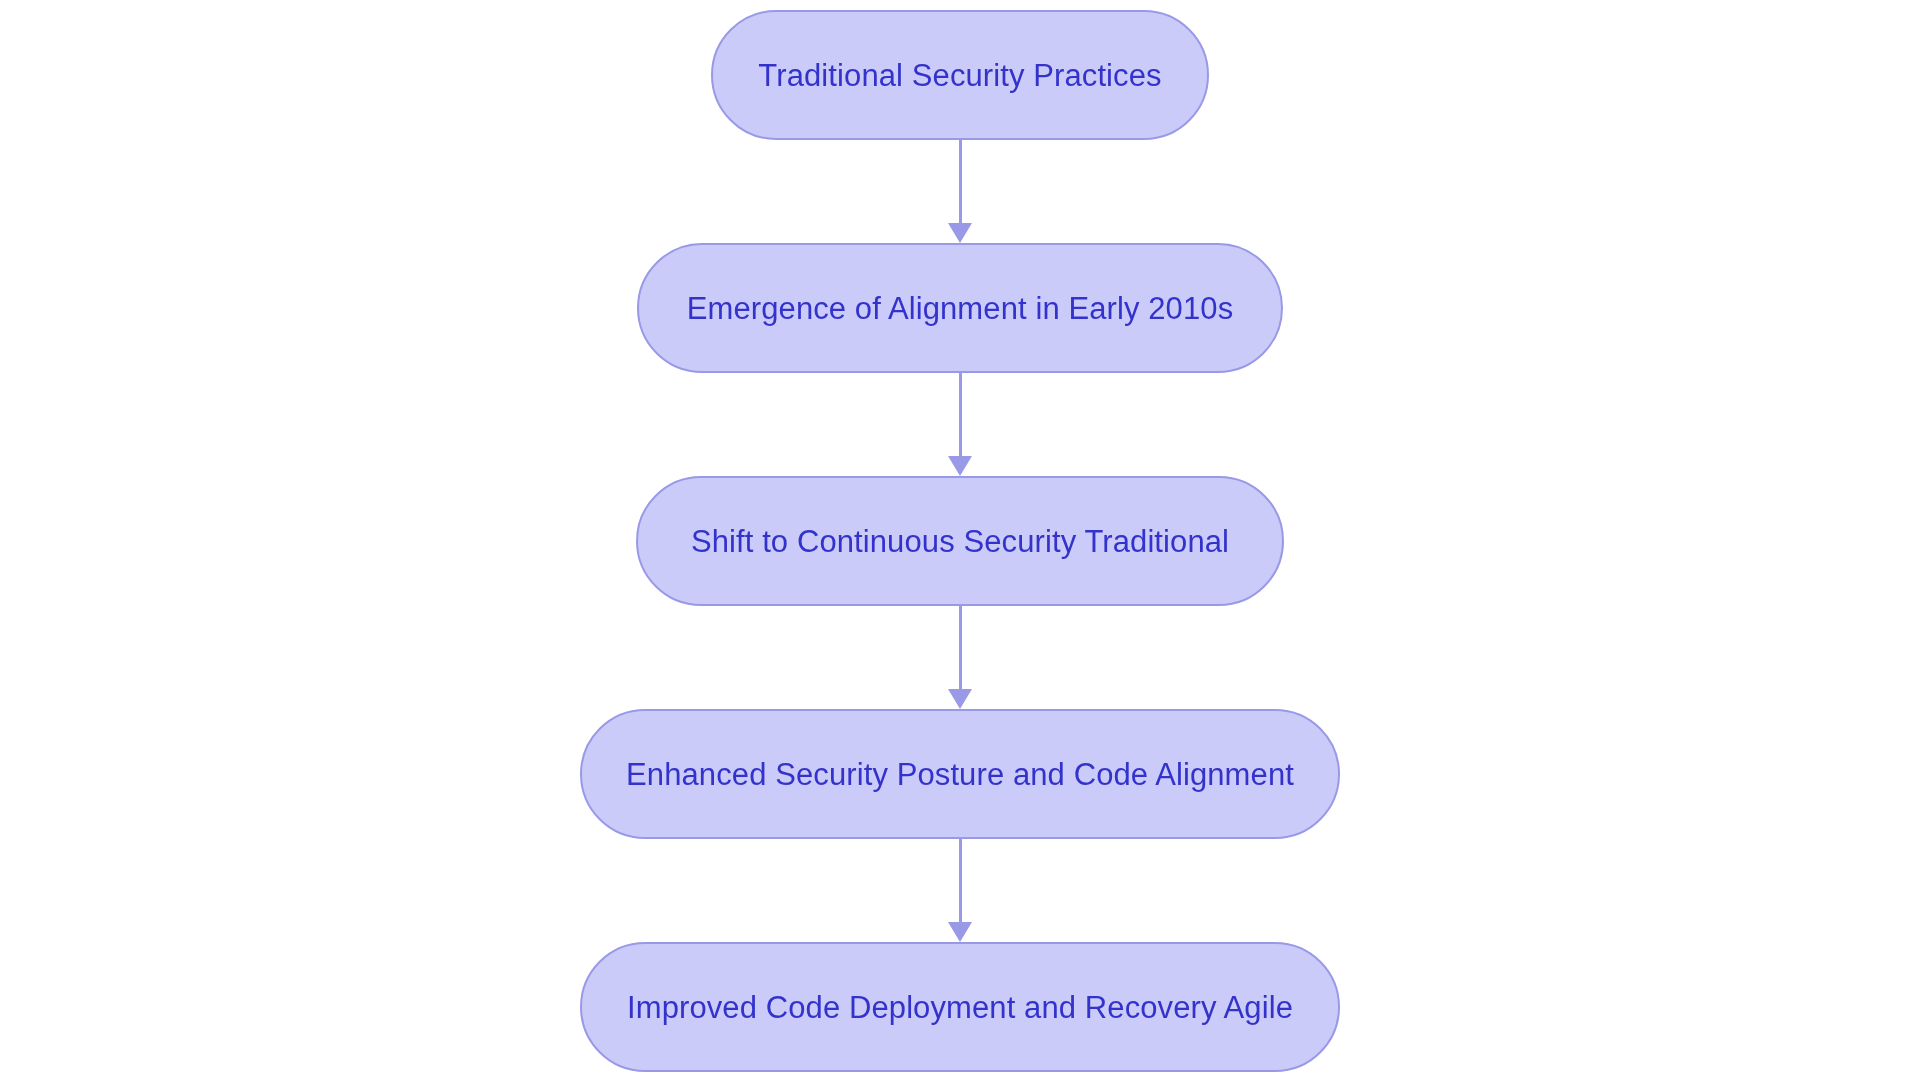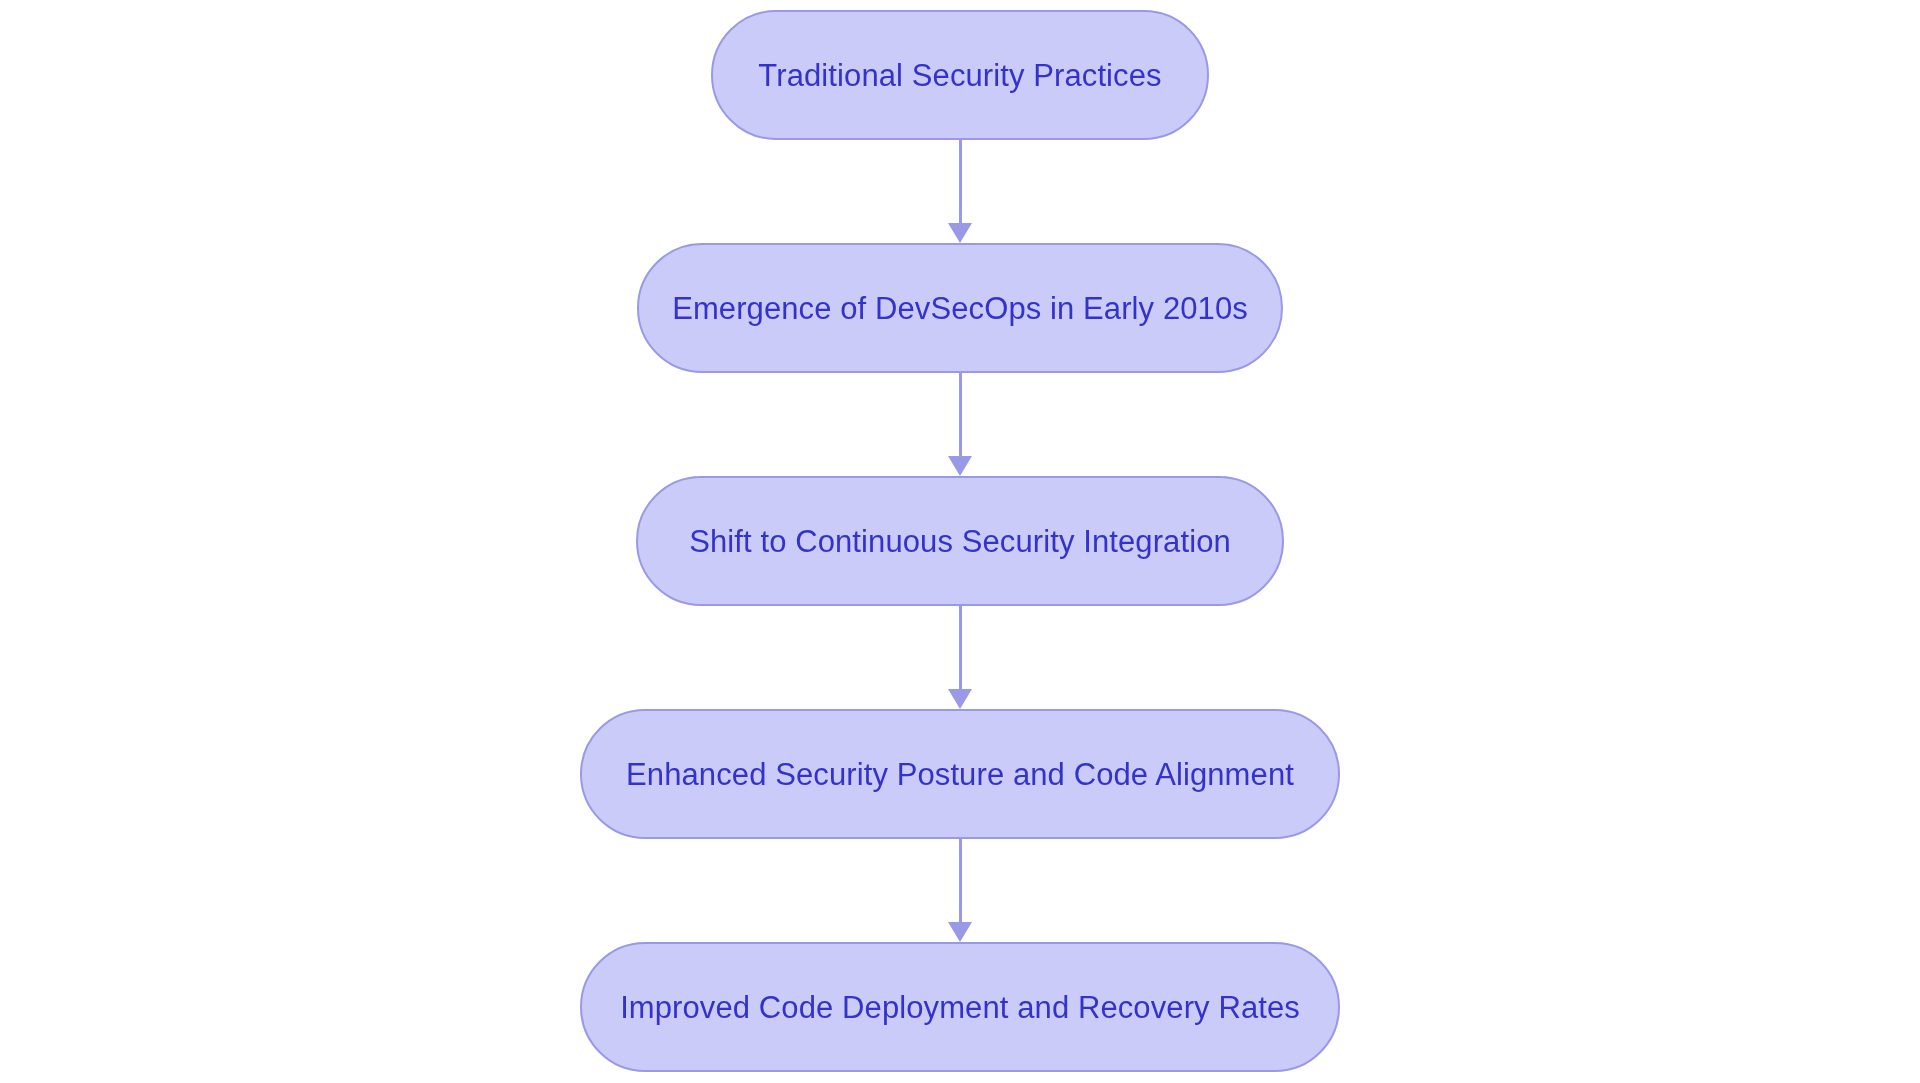--- a/index.html
+++ b/index.html
@@ -101,44 +101,44 @@
     <div class="node node-w1">
       <span class="node-label">Traditional Security Practices</span>
     </div>
 
     <div class="connector">
       <div class="connector-shaft"></div>
       <div class="connector-head"></div>
     </div>
 
     <div class="node node-w2">
-      <span class="node-label">Emergence of DevSecOps in Early 2010s</span>
+      <span class="node-label">Emergence of Alignment in Early 2010s</span>
     </div>
 
     <div class="connector">
       <div class="connector-shaft"></div>
       <div class="connector-head"></div>
     </div>
 
     <div class="node node-w3">
-      <span class="node-label">Shift to Continuous Security Integration</span>
+      <span class="node-label">Shift to Continuous Security Traditional</span>
     </div>
 
     <div class="connector">
       <div class="connector-shaft"></div>
       <div class="connector-head"></div>
     </div>
 
     <div class="node node-w4">
       <span class="node-label">Enhanced Security Posture and Code Alignment</span>
     </div>
 
     <div class="connector">
       <div class="connector-shaft"></div>
       <div class="connector-head"></div>
     </div>
 
     <div class="node node-w5">
-      <span class="node-label">Improved Code Deployment and Recovery Rates</span>
+      <span class="node-label">Improved Code Deployment and Recovery Agile</span>
     </div>
 
   </div>
 </div>
 
 </body></html>

